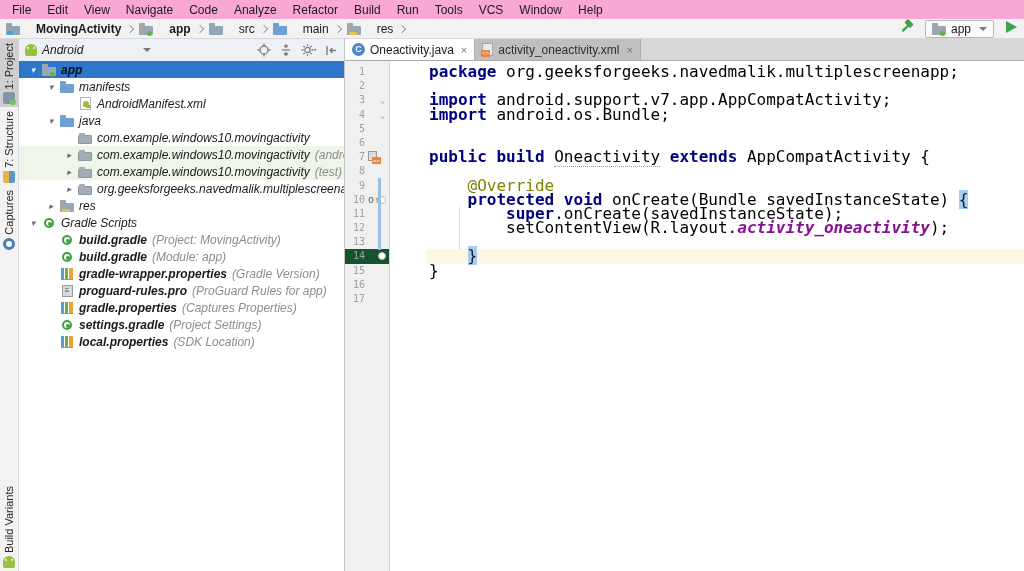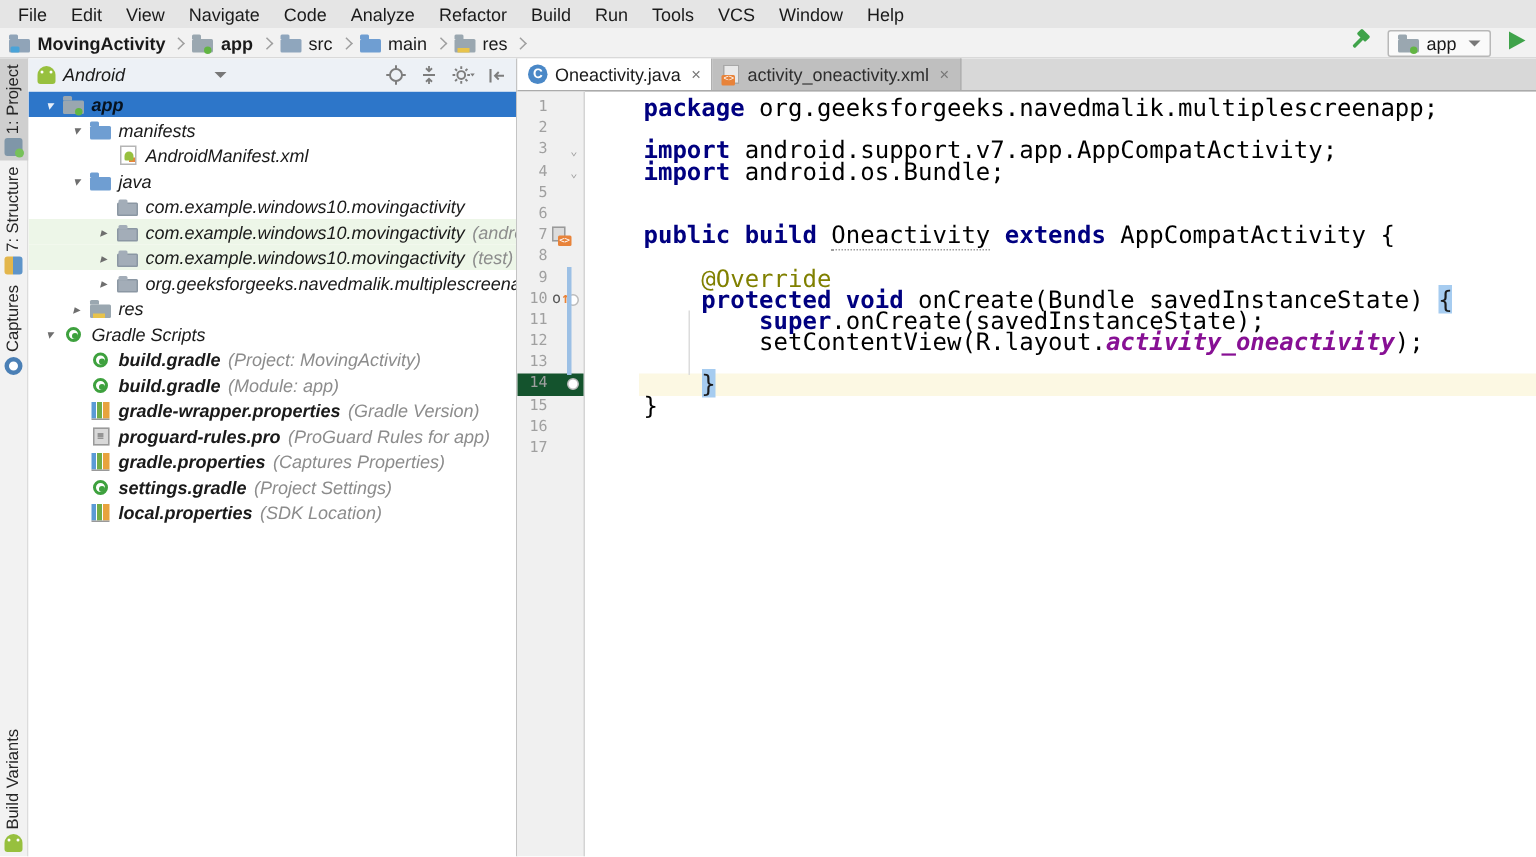--- a/index.html
+++ b/index.html
@@ -1,24 +1,24 @@
 <!DOCTYPE html>
 <html><head>
 <meta charset="utf-8">
 <style>
   * { margin:0; padding:0; box-sizing:border-box; }
   html,body { width:1024px; height:571px; overflow:hidden; }
   body { font-family:"Liberation Sans", sans-serif; font-size:12px; color:#1a1a1a; background:#fff; position:relative; }
 
   
-  #menubar { position:absolute; left:0; top:0; width:1024px; height:19px; background:#e5e5e5; display:flex; align-items:center; padding-left:4px; }
+  #menubar { position:absolute; left:0; top:0; width:1024px; height:19px; background:#f9a8d4; display:flex; align-items:center; padding-left:4px; }
   .menu-item { padding:1px 8px; cursor:default; }
 
   #toolbar { position:absolute; left:0; top:19px; width:1024px; height:20px; background:#f2f2f2; border-bottom:1px solid #d9d9d9; display:flex; align-items:center; padding:0 6px; }
-  .crumb { display:flex; align-items:center; gap:5px; margin-right:4px; }
+  .crumb { display:flex; align-items:center; gap:16px; margin-right:4px; }
   .crumb .lbl { color:#1a1a1a; }
   .crumb.bold .lbl { font-weight:bold; }
   .chev { width:6px; height:6px; border-right:1px solid #9f9f9f; border-top:1px solid #9f9f9f; transform:rotate(45deg); margin:0 6px 0 2px; }
 
   .folder { width:14px; height:9px; border-radius:1px; position:relative; margin-top:3px; }
   .folder::before { content:""; position:absolute; top:-3px; left:0; width:6px; height:3px; background:inherit; border-radius:1px 1px 0 0; }
   .f-proj { background:#90a4b8; }
   .f-proj::after { content:""; position:absolute; left:1px; bottom:0; width:6px; height:4px; background:#4aa3d8; border-radius:1px; }
   .f-mod { background:#9aa7b0; }
   .f-mod::after { content:""; position:absolute; right:1px; bottom:-1px; width:5px; height:5px; background:#62b543; border-radius:50%; }

